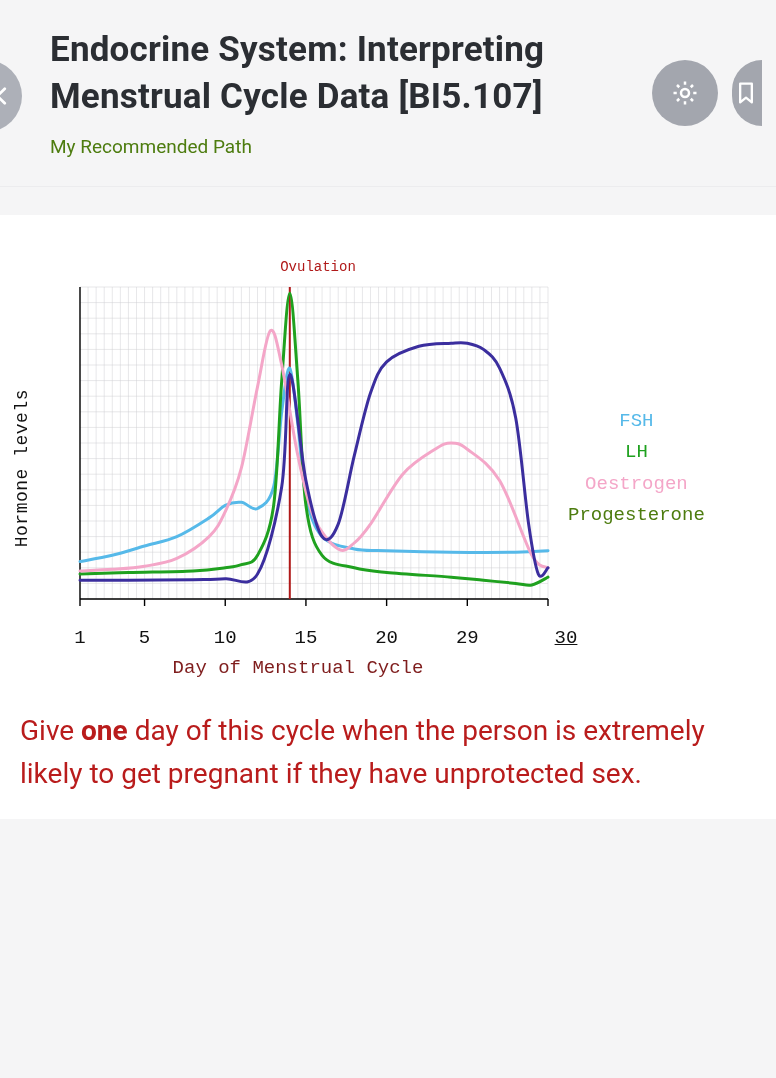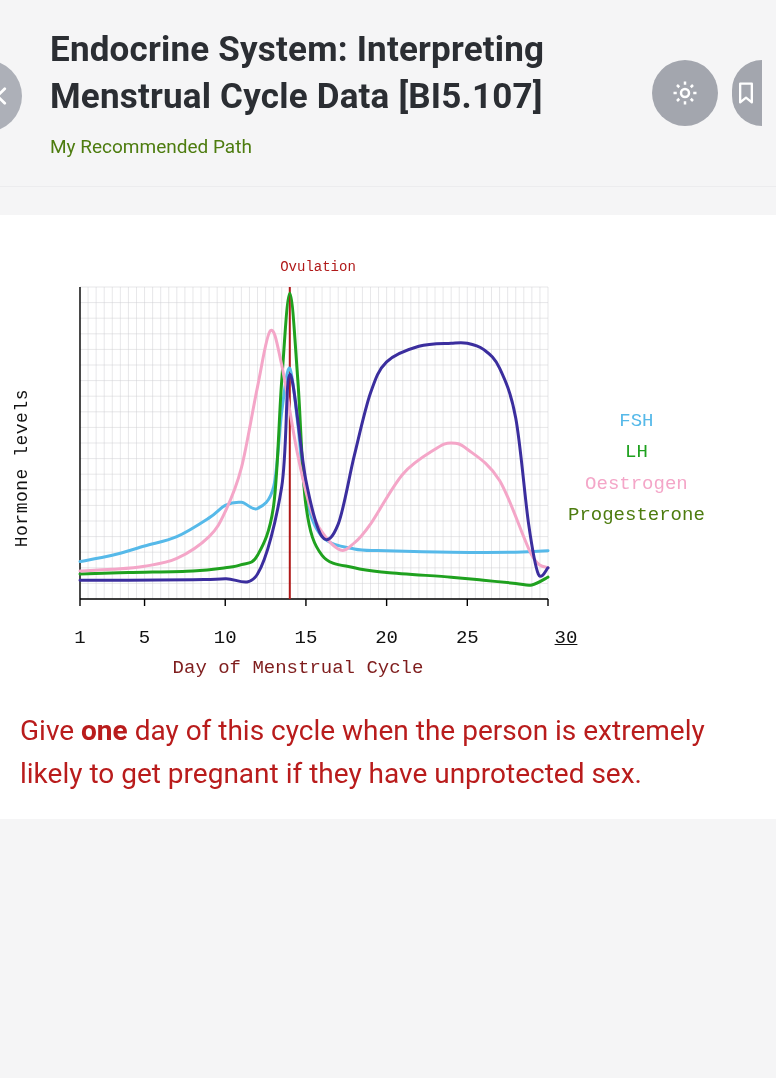--- a/index.html
+++ b/index.html
@@ -243,21 +243,21 @@
           <path d="M 42 295.04 C 50.06896551724138 294.78000000000003, 71.58620689655173 294, 90.41379310344828 293.48 C 109.24137931034484 292.96000000000004, 138.82758620689654 292.70000000000005, 154.9655172413793 291.92 C 171.10344827586206 291.14, 179.17241379310343 289.84000000000003, 187.24137931034483 288.8 C 195.31034482758622 287.76, 198 287.76, 203.3793103448276 285.68 C 208.75862068965517 283.6, 214.13793103448276 286.2, 219.51724137931035 276.32 C 224.89655172413794 266.44, 231.6206896551724 255.52, 235.6551724137931 226.4 C 239.6896551724138 197.28, 241.0344827586207 136.96000000000004, 243.72413793103448 101.60000000000002 C 246.41379310344826 66.24000000000002, 249.1034482758621 14.240000000000009, 251.79310344827587 14.240000000000009 C 254.48275862068965 14.240000000000009, 257.17241379310343 66.24000000000002, 259.8620689655172 101.60000000000002 C 262.551724137931 136.96000000000004, 263.8965517241379 197.28, 267.9310344827586 226.4 C 271.9655172413793 255.52, 276 265.92, 284.0689655172414 276.32 C 292.1379310344828 286.71999999999997, 305.5862068965517 285.94, 316.34482758620686 288.8 C 327.10344827586204 291.66, 332.4827586206896 291.92, 348.6206896551724 293.48 C 364.7586206896552 295.04, 397.0344827586207 296.85999999999996, 413.1724137931035 298.15999999999997 C 429.3103448275863 299.46, 434.6896551724138 300.23999999999995, 445.44827586206895 301.28 C 456.2068965517241 302.32, 469.6551724137931 303.62, 477.7241379310345 304.4 C 485.7931034482759 305.17999999999995, 488.48275862068965 307, 493.86206896551727 305.96 C 499.2413793103449 304.91999999999996, 507.3103448275862 299.46, 510 298.15999999999997" fill="none" stroke="#1fa11f" stroke-width="3" stroke-linecap="round" stroke-linejoin="round"></path>
           <path d="M 42 291.92 C 47.37931034482759 291.66, 63.51724137931035 291.14, 74.27586206896552 290.36 C 85.0344827586207 289.58000000000004, 95.79310344827586 289.06, 106.55172413793103 287.24 C 117.3103448275862 285.42, 128.0689655172414 284.38, 138.82758620689657 279.44 C 149.58620689655174 274.5, 163.0344827586207 265.40000000000003, 171.10344827586206 257.6 C 179.17241379310343 249.8, 181.86206896551724 244.07999999999998, 187.24137931034483 232.64 C 192.6206896551724 221.2, 198 209.76000000000002, 203.3793103448276 188.96 C 208.75862068965517 168.16, 214.67586206896553 130.71999999999997, 219.51724137931035 107.83999999999997 C 224.35862068965517 84.95999999999998, 228.39310344827587 55.32, 232.42758620689656 51.68000000000001 C 236.46206896551726 48.04000000000001, 239.15172413793104 65.2, 243.72413793103448 86 C 248.2965517241379 106.8, 254.48275862068962 151, 259.8620689655172 176.48 C 265.24137931034477 201.95999999999998, 269.2758620689655 223.28, 276 238.88 C 282.7241379310345 254.48, 293.48275862068965 265.91999999999996, 300.2068965517241 270.08 C 306.9310344827586 274.24, 310.9655172413793 268, 316.34482758620686 263.84000000000003 C 321.7241379310344 259.68000000000006, 324.41379310344826 256.56, 332.48275862068965 245.12 C 340.55172413793105 233.68, 354 207.67999999999998, 364.7586206896552 195.2 C 375.51724137931035 182.72, 388.9655172413793 175.44, 397.0344827586207 170.24 C 405.1034482758621 165.04000000000002, 407.79310344827593 164, 413.1724137931035 164 C 418.55172413793105 164, 421.2413793103448 164, 429.3103448275862 170.24 C 437.3793103448276 176.48000000000002, 450.82758620689657 183.76, 461.58620689655174 201.44 C 472.3448275862069 219.12, 485.7931034482759 261.76, 493.86206896551727 276.32 C 501.93103448275866 290.88, 507.3103448275862 286.72, 510 288.8" fill="none" stroke="#f4a6c8" stroke-width="3" stroke-linecap="round" stroke-linejoin="round"></path>
           <path d="M 42 301.28 C 50.06896551724138 301.28, 71.58620689655173 301.38399999999996, 90.41379310344828 301.28 C 109.24137931034484 301.176, 138.82758620689654 300.916, 154.9655172413793 300.656 C 171.10344827586206 300.396, 176.48275862068965 300.656, 187.24137931034483 299.72 C 198 298.78400000000005, 210.10344827586206 310.38, 219.51724137931035 295.04 C 228.93103448275863 279.70000000000005, 238.3448275862069 240.96, 243.72413793103448 207.68 C 249.10344827586206 174.4, 247.75862068965517 96.40000000000002, 251.79310344827587 95.36000000000001 C 255.82758620689657 94.32000000000001, 262.55172413793105 174.4, 267.9310344827586 201.44 C 273.31034482758616 228.48, 278.68965517241384 250.32000000000002, 284.0689655172414 257.6 C 289.44827586206895 264.88, 294.82758620689657 258.64, 300.2068965517241 245.12 C 305.5862068965517 231.6, 310.9655172413793 198.32, 316.34482758620686 176.48 C 321.7241379310344 154.64, 327.1034482758621 129.67999999999998, 332.48275862068965 114.07999999999998 C 337.8620689655172 98.47999999999999, 340.551724137931 90.67999999999999, 348.6206896551724 82.88 C 356.6896551724138 75.08, 370.13793103448273 70.39999999999996, 380.8965517241379 67.27999999999997 C 391.6551724137931 64.15999999999998, 405.1034482758621 64.68000000000002, 413.1724137931035 64.16000000000003 C 421.2413793103449 63.640000000000036, 423.93103448275866 63.12000000000003, 429.3103448275862 64.16000000000003 C 434.6896551724138 65.20000000000002, 440.0689655172414 66.23999999999998, 445.44827586206895 70.39999999999998 C 450.8275862068965 74.55999999999997, 456.2068965517242 77.67999999999999, 461.58620689655174 89.12 C 466.9655172413793 100.56000000000002, 472.88275862068963 113.04000000000002, 477.7241379310345 139.04000000000002 C 482.5655172413793 165.04000000000002, 486.8689655172414 219.12, 490.6344827586207 245.12 C 494.40000000000003 271.12, 497.08965517241376 287.76, 500.3172413793103 295.04 C 503.54482758620685 302.32000000000005, 508.3862068965517 289.84000000000003, 510 288.8" fill="none" stroke="#3b2e9e" stroke-width="3" stroke-linecap="round" stroke-linejoin="round"></path>
         </svg>
       <div class="xtick-row" id="xticks">
           <span class="xtick" style="left: 42px;">1</span>
           <span class="xtick" style="left: 106.552px;">5</span>
           <span class="xtick" style="left: 187.241px;">10</span>
           <span class="xtick" style="left: 267.931px;">15</span>
           <span class="xtick" style="left: 348.621px;">20</span>
-          <span class="xtick" style="left: 429.31px;">25</span>
+          <span class="xtick" style="left: 429.31px;">29</span>
           <span class="xtick" style="left: 528px; text-decoration: underline;">30</span>
         </div>
       <div class="xlabel">Day of Menstrual Cycle</div>
     </div>
 
     <div class="legend">
       <div class="fsh">FSH</div>
       <div class="lh">LH</div>
       <div class="oes">Oestrogen</div>
       <div class="prog">Progesterone</div>

